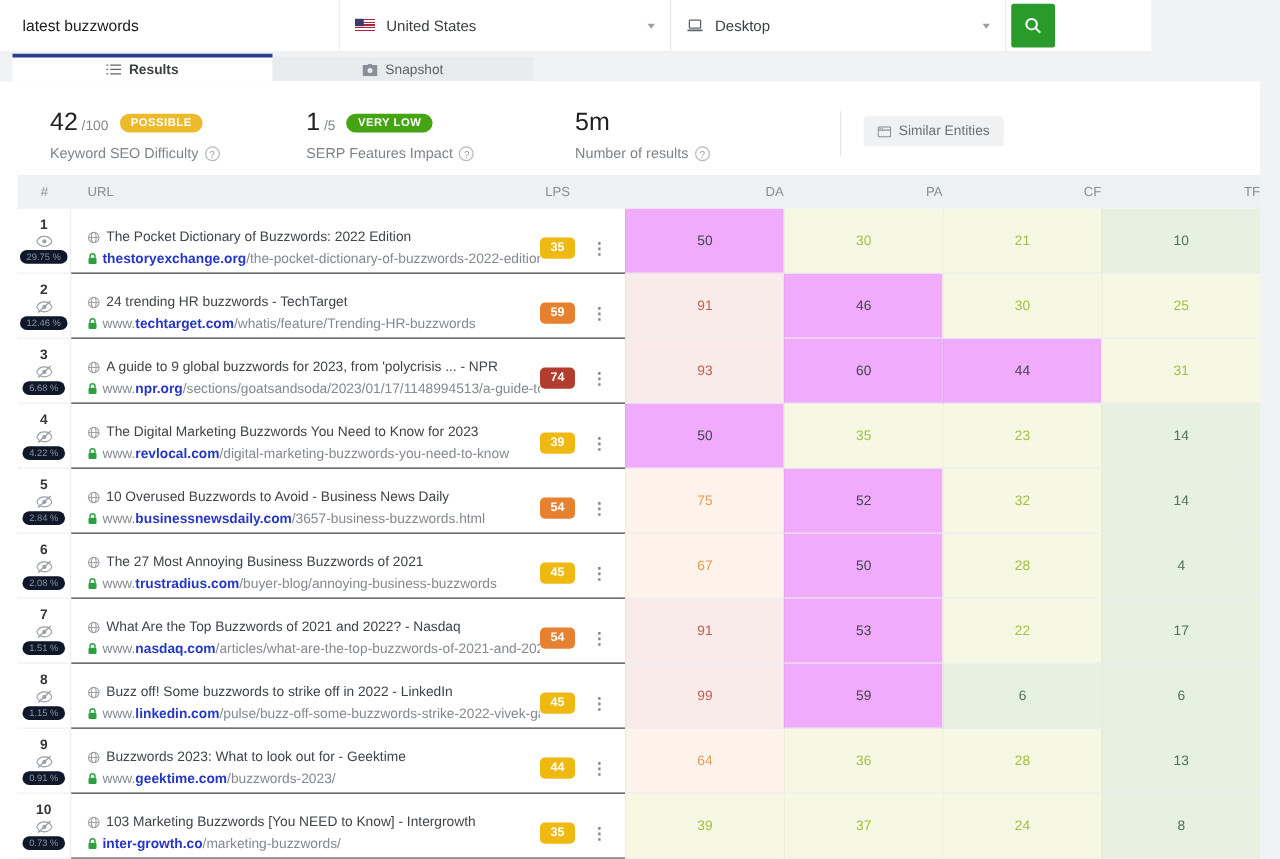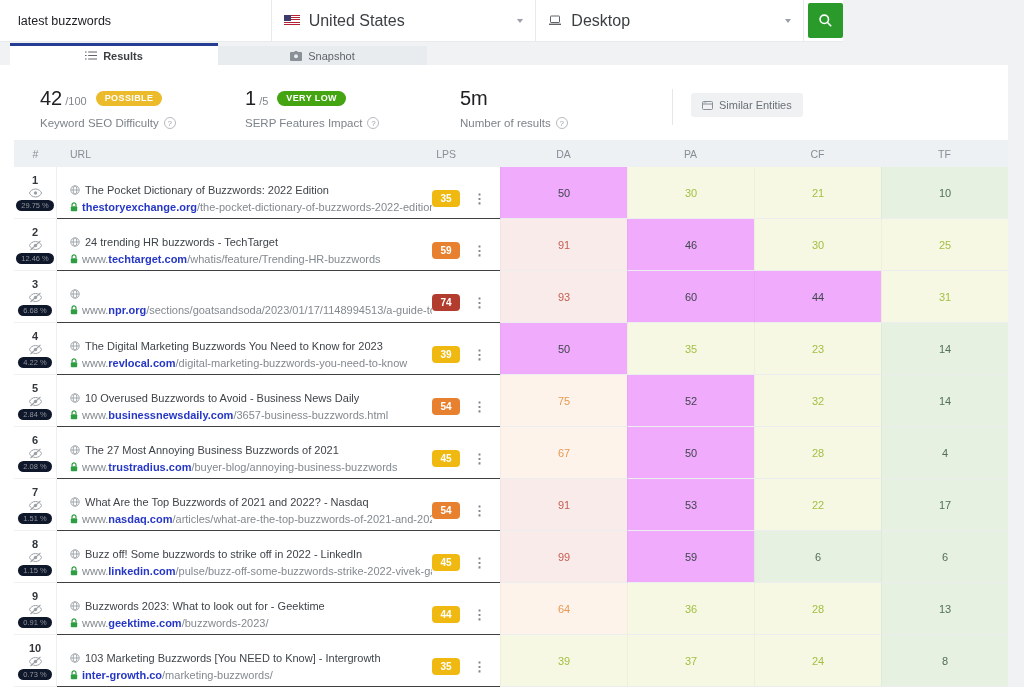--- a/index.html
+++ b/index.html
@@ -1,28 +1,28 @@
 <!DOCTYPE html>
 <html><head>
 <meta charset="utf-8">
 <style>
   * { margin:0; padding:0; box-sizing:border-box; }
   html,body { width:1024px; height:687px; overflow:hidden; }
   body { background:#f1f2f4; font-family:"Liberation Sans", sans-serif; color:#3c4043; position:relative; }
 
   
-  .topbar { position:absolute; top:0; left:0; height:42px; width:843px; background:#fff;
+  .topbar { position:absolute; top:0; left:0; height:42px; width:921px; background:#fff;
             display:flex; align-items:stretch; border-bottom:1px solid #e8eaed; }
   .tb-section { display:flex; align-items:center; border-right:1px solid #e8eaed; padding:0 12px; }
   .tb-query { width:272px; padding:0; }
   .tb-query input { width:100%; height:100%; border:0; outline:none; padding:0 18px;
                     font-family:"Liberation Sans", sans-serif; font-size:12.5px; color:#202124; }
   .tb-country { width:265px; cursor:pointer; }
   .tb-device { width:268px; cursor:pointer; }
-  .tb-label { font-size:16px; color:#3c4043; margin-left:9px; }
+  .tb-label { font-size:12px; color:#3c4043; margin-left:9px; }
   .caret { width:0; height:0; border-left:3.5px solid transparent; border-right:3.5px solid transparent;
            border-top:4px solid #9aa0a6; margin-left:auto; }
   .flag { width:16px; height:11px; position:relative; flex:0 0 auto;
           background:repeating-linear-gradient(to bottom, #b22234 0 1.1px, #fff 1.1px 2.2px); }
   .flag .canton { position:absolute; top:0; left:0; width:7px; height:6px; background:#3c3b6e; }
   .search-btn { width:35px; height:35px; margin:3px 0 0 4px; background:#2a9a2a; border:0; border-radius:2px;
                 display:flex; align-items:center; justify-content:center; cursor:pointer; flex:0 0 auto; }
 
   
   .tabs { position:absolute; top:43px; left:0; height:22px; display:flex; }
@@ -51,21 +51,21 @@
   .similar-btn { margin:6px 0 0 18px; background:#eff1f3; border:0; border-radius:3px; padding:6px 11px;
                  font-family:"Liberation Sans", sans-serif; font-size:11px; color:#6a7076; cursor:pointer;
                  display:flex; align-items:center; gap:6px;text-align:center; }
 
   
   .table { margin-left:14px; width:994px; }
   .thead { height:27px; background:#edf1f4; display:flex; align-items:center;
            font-size:10.5px; color:#878e95; }
   .h-rank { width:43px; text-align:center; }
   .h-url  { width:443px; display:flex; justify-content:space-between; padding:0 44px 0 13px; }
-  .h-m    { width:127px; text-align:center; }
+  .h-m    { width:127px; text-align:right; }
 
   .trow { display:flex; height:52px; }
   .cell-rank { width:43px; border-right:1px solid #edeff1; border-bottom:1px solid #f0f1f3;
                display:flex; flex-direction:column; align-items:center; justify-content:center; gap:2px; }
   .rank { font-size:11px; font-weight:bold; color:#33373b; }
   .pct { font-size:7.5px; color:#8f959b; background:#0f172a; border-radius:7px; padding:1px 5px; white-space:nowrap; }
 
   .cell-url { width:443px; border-bottom:1px solid #404040; display:flex; align-items:center;
               padding:0 10px 0 13px; min-width:0;margin-top:12px; }
   .url-text { flex:1; min-width:0; }
@@ -291,20 +291,21 @@
       <div class="pct">6.68 %</div>
     </div>
     <div class="cell-url">
       <div class="url-text">
         <div class="title-line">
           <svg width="10" height="10" viewBox="0 0 10 10">
             <circle cx="5" cy="5" r="4.2" fill="none" stroke="#9aa0a6" stroke-width="0.9"></circle>
             <ellipse cx="5" cy="5" rx="1.9" ry="4.2" fill="none" stroke="#9aa0a6" stroke-width="0.9"></ellipse>
             <line x1="0.8" y1="5" x2="9.2" y2="5" stroke="#9aa0a6" stroke-width="0.9"></line>
           </svg>
+          <span>A guide to 9 global buzzwords for 2023, from 'polycrisis ... - NPR</span>
         </div>
         <div class="link-line">
           <svg width="8" height="10" viewBox="0 0 8 10">
             <path d="M2 4.2V2.9C2 1.8 2.9 0.9 4 0.9s2 .9 2 2v1.3" fill="none" stroke="#2e9e43" stroke-width="1.2"></path>
             <rect x="0.8" y="4.2" width="6.4" height="5" rx="1" fill="#2e9e43"></rect>
           </svg>
           <span><span class="prefix">www.</span><span class="domain">npr.org</span><span class="path">/sections/goatsandsoda/2023/01/17/1148994513/a-guide-to-9-glob...</span></span>
         </div>
       </div>
       <span class="lps-badge lps-red">74</span>

